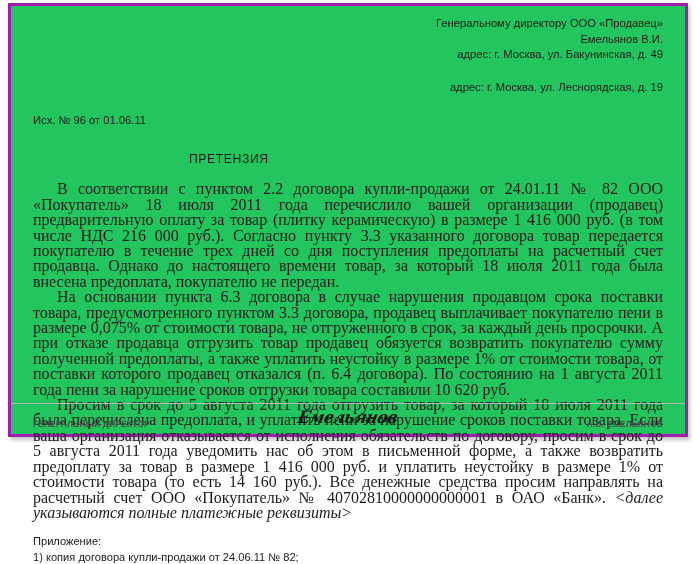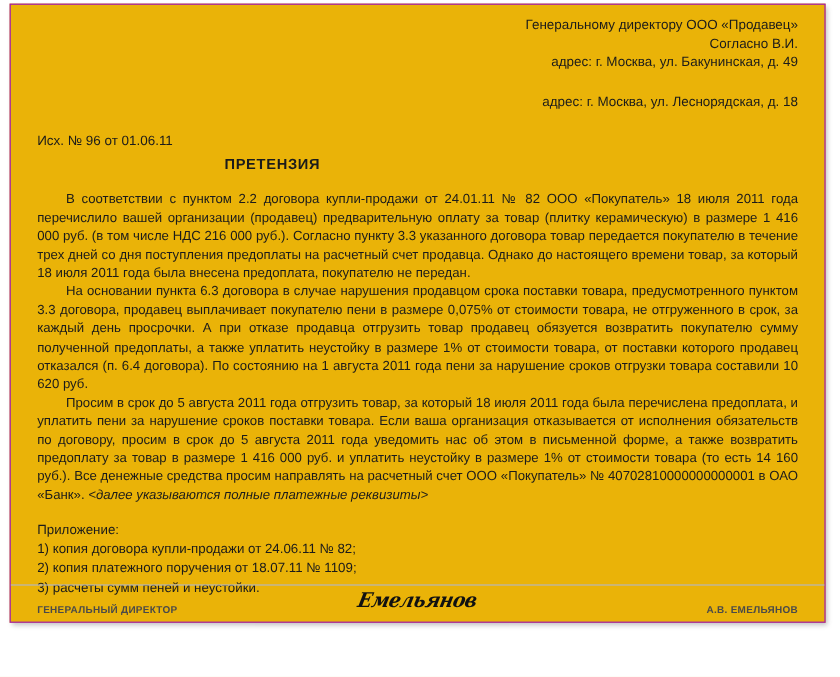--- a/index.html
+++ b/index.html
@@ -12,23 +12,23 @@
     height: 564px;
     overflow: hidden;
     font-family: "Liberation Sans", sans-serif;
   }
 
   .page {
     position: absolute;
     left: 8px;
     top: 3px;
     width: 680px;
-    height: 516px;
-    background: #eab308;
-    border: 1px solid #a21caf;
+    height: 434px;
+    background: #22c55e;
+    border: 3px solid #a21caf;
     box-sizing: border-box;
     box-shadow: 2px 3px 4px rgba(120,120,120,0.45);
   }
 
   .inner {
     position: absolute;
     left: 0;
     top: 0;
     right: 0;
     bottom: 0;
@@ -50,40 +50,41 @@
   
   .outgoing {
     margin-top: 18px;
     font-size: 11.2px;
     line-height: 15px;
     text-align: left;
   }
 
   
   .doc-title {
-    margin-top: 4px;
+    margin-top: 24px;
     margin-left: 0;
     padding-left: 156px;
     font-size: 12.2px;
-    font-weight: bold;
+    font-weight: normal;
     letter-spacing: 0.6px;
     text-align: left;
   }
 
   
   .body-block {
     margin-top: 15px;
   }
   p.para {
     margin: 0 0 0 0;
-    font-size: 11px;
+    font-size: 16px;
     line-height: 15.4px;
     text-align: justify;
     text-indent: 24px;
     hyphens: manual;
+    font-family: Liberation Serif, serif;
   }
   p.para + p.para { margin-top: 0px; }
 
   .italic { font-style: italic; }
 
   
   .appendix {
     margin-top: 14px;
     font-size: 11.1px;
     line-height: 15.8px;
@@ -136,24 +137,24 @@
   }
 </style>
 </head>
 <body>
 
 <div class="page">
   <div class="inner">
 
     <div class="addressee">
       <div class="ln">Генеральному директору ООО «Продавец»</div>
-      <div class="ln">Согласно В.И.</div>
+      <div class="ln">Емельянов В.И.</div>
       <div class="ln">адрес: г. Москва, ул. Бакунинская, д. 49</div>
       <div class="addressee-gap"></div>
-      <div class="ln">адрес: г. Москва, ул. Леснорядская, д. 18</div>
+      <div class="ln">адрес: г. Москва, ул. Леснорядская, д. 19</div>
     </div>
 
     <div class="outgoing">Исх. № 96 от 01.06.11</div>
 
     <div class="doc-title">ПРЕТЕНЗИЯ</div>
 
     <div class="body-block">
       <p class="para">В соответствии с пунктом 2.2 договора купли-продажи от 24.01.11 № 82 ООО «Покупатель» 18 июля 2011 года перечислило вашей организации (продавец) предварительную оплату за товар (плитку керамическую) в размере 1 416 000 руб. (в том числе НДС 216 000 руб.). Согласно пункту 3.3 указанного договора товар передается покупателю в течение трех дней со дня поступления предоплаты на расчетный счет продавца. Однако до настоящего времени товар, за который 18 июля 2011 года была внесена предоплата, покупателю не передан.</p>
       <p class="para">На основании пункта 6.3 договора в случае нарушения продавцом срока поставки товара, предусмотренного пунктом 3.3 договора, продавец выплачивает покупателю пени в размере 0,075% от стоимости товара, не отгруженного в срок, за каждый день просрочки. А при отказе продавца отгрузить товар продавец обязуется возвратить покупателю сумму полученной предоплаты, а также уплатить неустойку в размере 1% от стоимости товара, от поставки которого продавец отказался (п. 6.4 договора). По состоянию на 1 августа 2011 года пени за нарушение сроков отгрузки товара составили 10 620 руб.</p>
       <p class="para"><span>Просим в срок до 5 августа 2011 года отгрузить товар, за который 18 июля 2011 года была перечислена предоплата, и уплатить пени за нарушение сроков поставки товара. Если ваша организация отказывается от исполнения обязательств по договору, просим в срок до 5 августа 2011 года уведомить нас об этом в письменной форме, а также возвратить предоплату за товар в размере 1 416 000 руб. и уплатить неустойку в размере 1% от стоимости товара (то есть 14 160 руб.). Все денежные средства просим направлять на расчетный счет ООО «Покупатель» № 40702810000000000001 в ОАО «Банк». </span><span class="italic">&lt;далее указываются полные платежные реквизиты&gt;</span></p>

